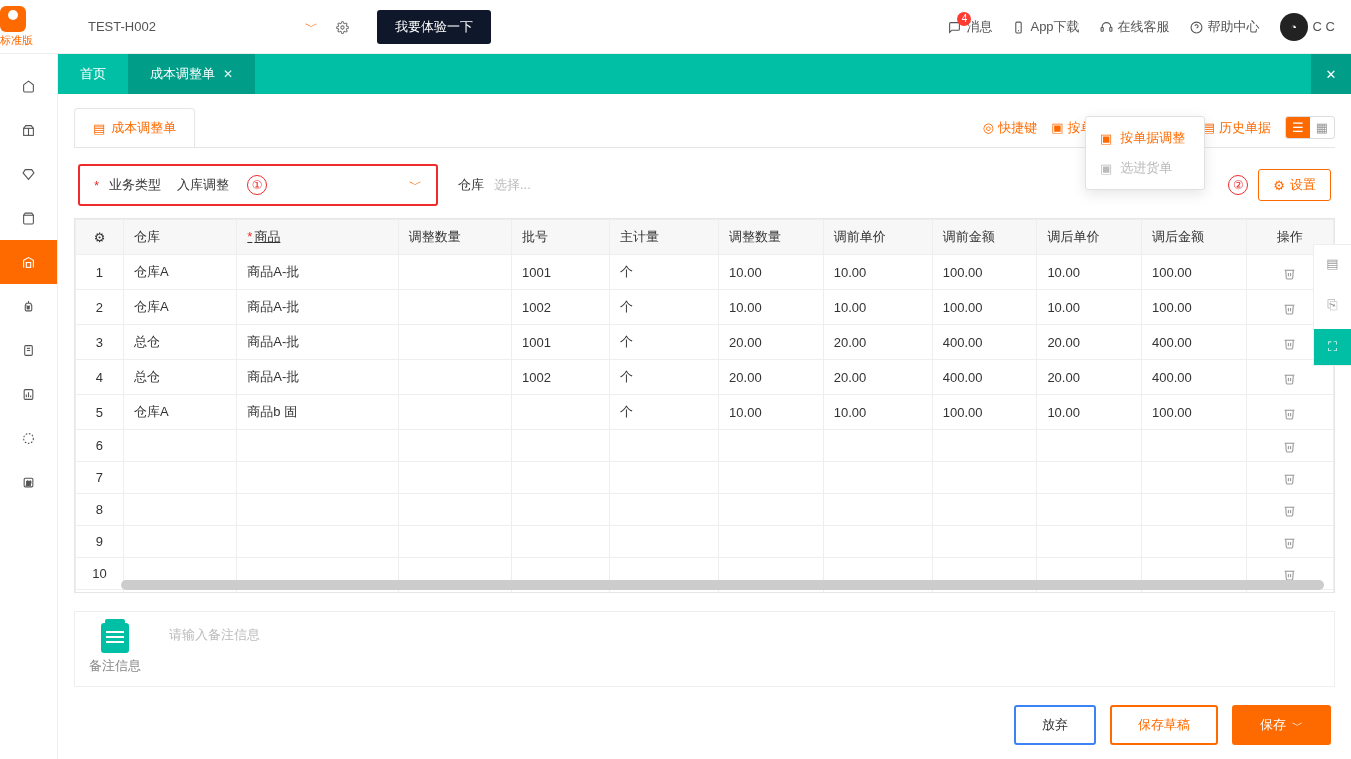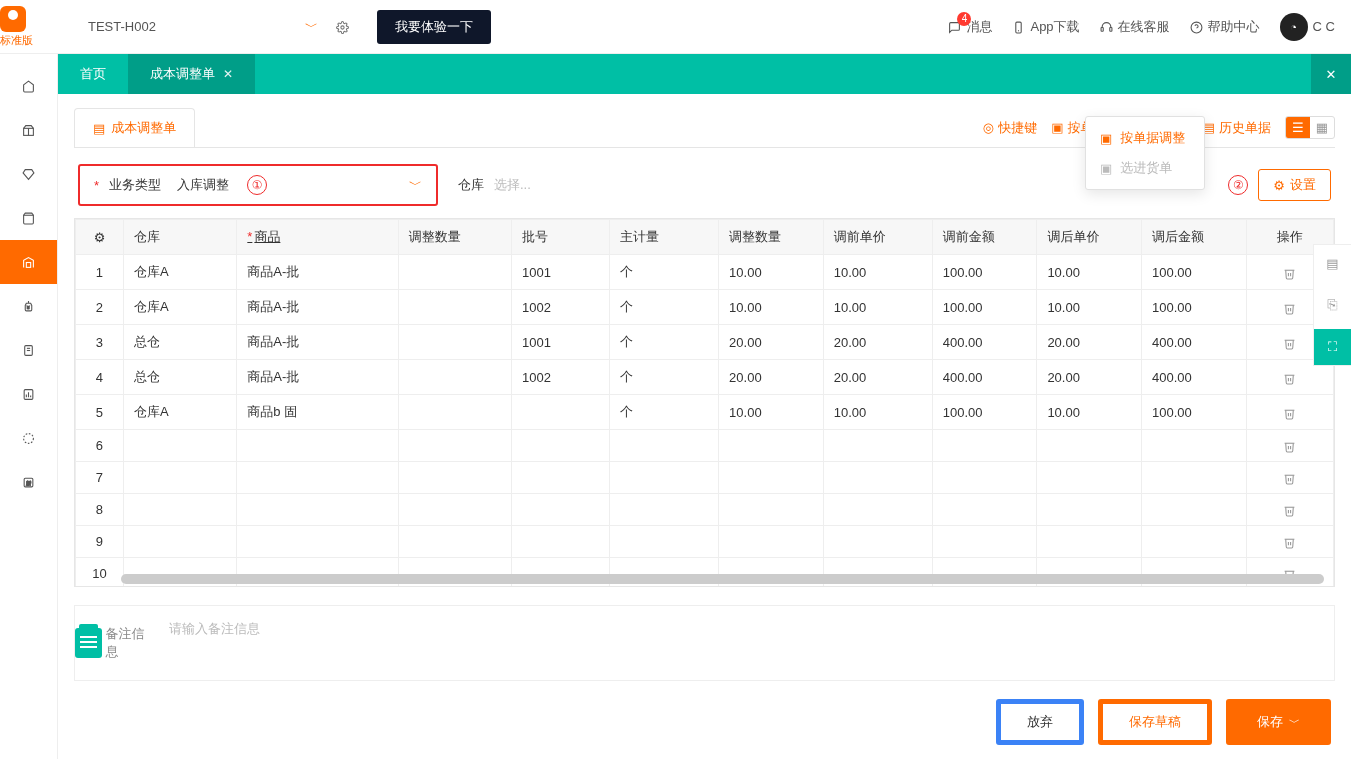--- a/index.html
+++ b/index.html
@@ -70,30 +70,30 @@
 table.grid th, table.grid td { border:1px solid #eee; padding:8px 10px; text-align:left; font-weight:normal; height:32px; white-space:nowrap; overflow:hidden;}
 table.grid th { background:#f7f7f7; color:#333;}
 table.grid td.center, table.grid th.center { text-align:center;}
 .col-idx{width:44px;} .col-wh{width:104px;} .col-prod{width:148px;text-decoration:underline;} .col-spec{width:104px;} .col-batch{width:90px;}
 .col-unit{width:100px;} .col-qty{width:96px;} .col-pprice{width:100px;margin-top:40px;} .col-pamt{width:96px;} .col-aprice{width:96px;} .col-aamt{width:96px;} .col-op{width:80px;}
 .req-star:before{content:"*";color:#ef2b2b;margin-right:2px;}
 .hscroll-shadow { position:absolute; left:46px; right:10px; bottom:2px; height:10px; background:#ccc; border-radius:6px;}
 
 
 .remark-panel { margin-top:18px; border:1px solid #eee; display:flex; height:76px;}
-.remark-side { width:80px; display:flex; flex-direction:row; align-items:center; justify-content:center; gap:4px; color:#888;}
+.remark-side { width:80px; display:flex; flex-direction:column; align-items:center; justify-content:center; gap:4px; color:#888;}
 .remark-side .note-ico { width:28px; height:30px; background:#00bfa5; border-radius:3px; position:relative;}
 .remark-side .note-ico:before{content:"";position:absolute;top:-4px;left:4px;right:4px;height:6px;background:#00bfa5;border-radius:2px 2px 0 0;}
 .remark-side .note-ico:after{content:"";position:absolute;top:8px;left:5px;right:5px;height:2px;background:#fff;box-shadow:0 5px 0 #fff,0 10px 0 #fff;}
 .remark-input { flex:1; border:none; padding:14px; font-size:13px; color:#ef4444; resize:none;}
 .remark-input::placeholder{color:#bbb;}
 
 
 .foot-actions { display:flex; justify-content:flex-end; gap:14px; padding:18px 4px 14px 4px;}
-.btn { padding:9px 26px; border-radius:3px; cursor:pointer; border:5px solid #3b82f6; background:#fff;}
+.btn { padding:9px 26px; border-radius:3px; cursor:pointer; border:2px solid #3b82f6; background:#fff;}
 .btn.outline-primary { border-color:#ff6a00; color:#ff6a00;}
 .btn.primary { background:#ff6a00; border-color:#ff6a00; color:#fff; display:flex; align-items:center; gap:6px;}
 .btn.primary .chev{font-size:11px;}
 
 
 .right-float { position:absolute; right:0; top:190px; width:38px; display:flex; flex-direction:column; gap:6px; background:#fff; border:1px solid #eee; border-right:none;}
 .right-float span{ height:36px; display:flex; align-items:center; justify-content:center; color:#999; cursor:pointer;}
 .right-float span.on { background:#00bfa5; color:#fff;}
 
 svg { width:1em; height:1em; vertical-align:middle;}

